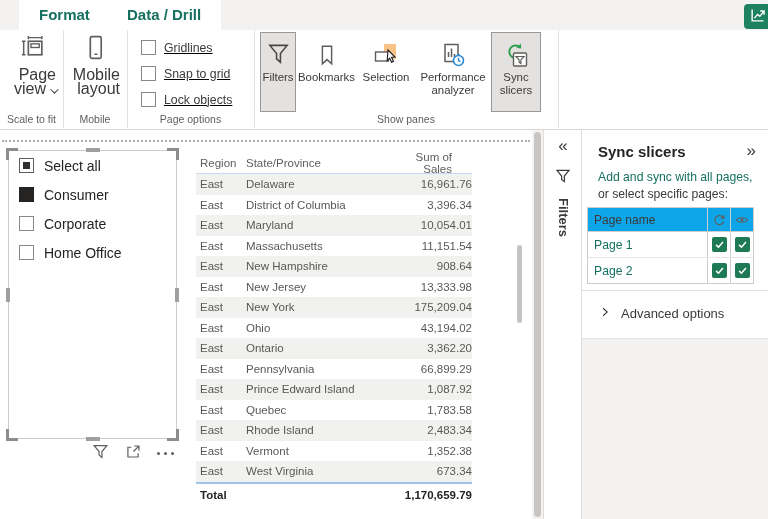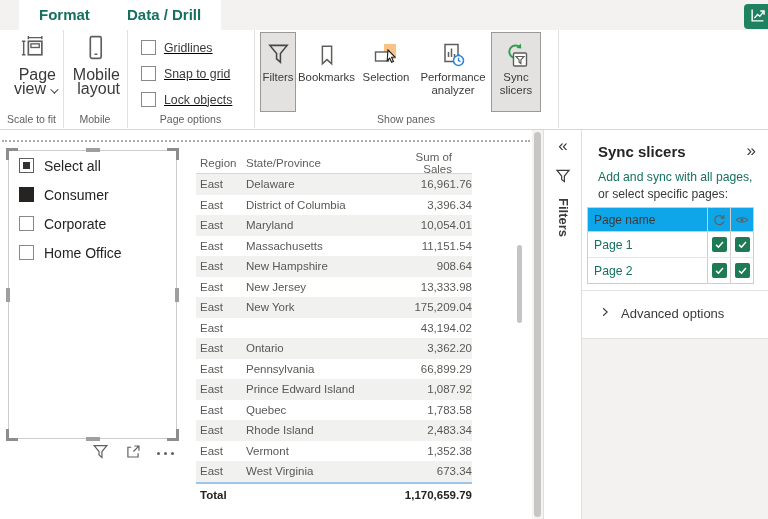--- a/index.html
+++ b/index.html
@@ -330,20 +330,21 @@
             <span class="tc c-state">New Jersey</span>
             <span class="tc c-sales">13,333.98</span>
           </div>
           <div class="trow stripe">
             <span class="tc c-region">East</span>
             <span class="tc c-state">New York</span>
             <span class="tc c-sales">175,209.04</span>
           </div>
           <div class="trow">
             <span class="tc c-region">East</span>
+            <span class="tc c-state">Ohio</span>
             <span class="tc c-sales">43,194.02</span>
           </div>
           <div class="trow stripe">
             <span class="tc c-region">East</span>
             <span class="tc c-state">Ontario</span>
             <span class="tc c-sales">3,362.20</span>
           </div>
           <div class="trow">
             <span class="tc c-region">East</span>
             <span class="tc c-state">Pennsylvania</span>

